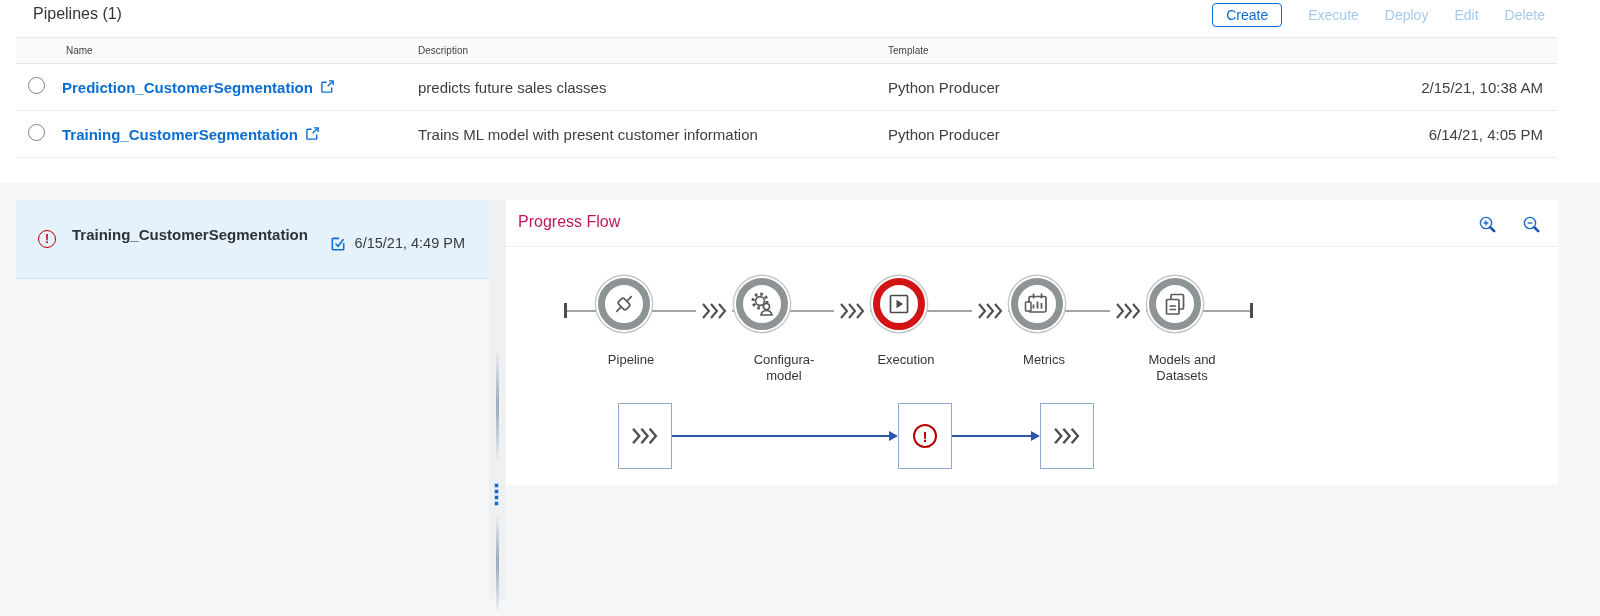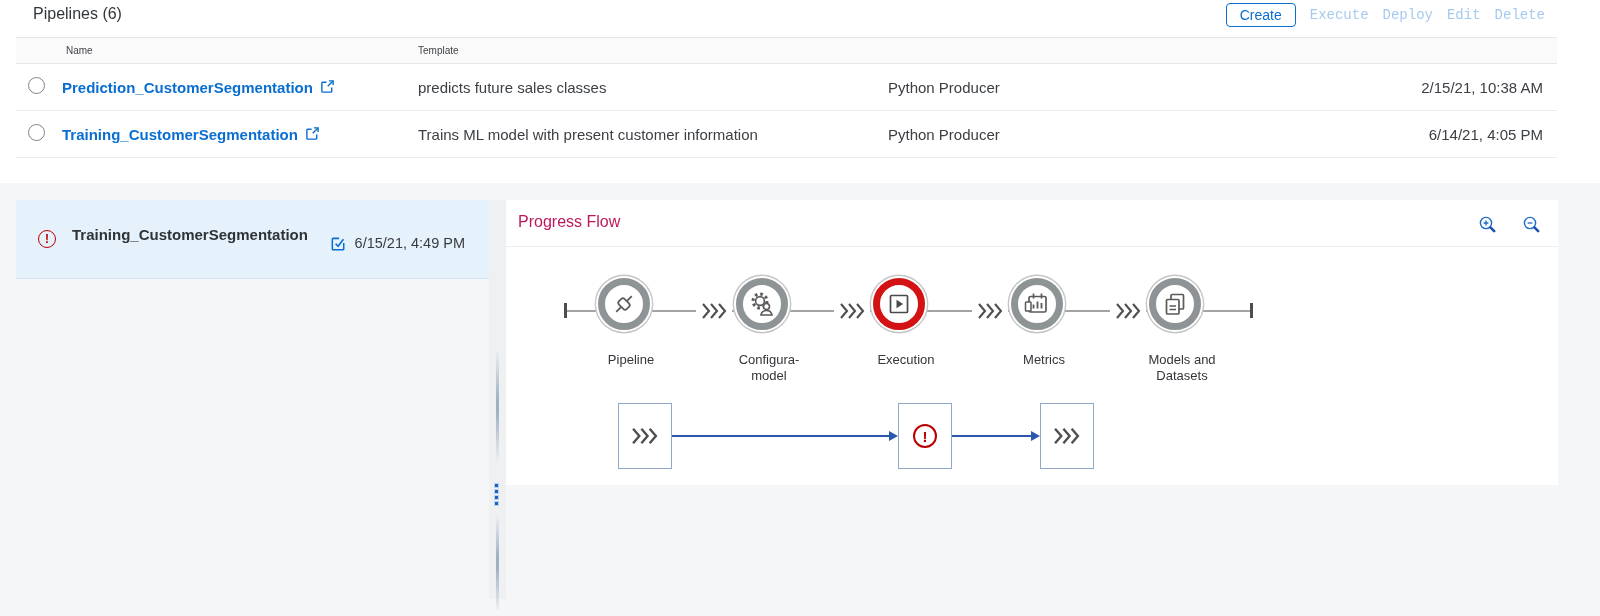--- a/index.html
+++ b/index.html
@@ -3,25 +3,25 @@
 <meta charset="utf-8">
 <style>
   * { margin:0; padding:0; box-sizing:border-box; }
   html,body { width:1600px; height:616px; overflow:hidden; }
   body { font-family:"Liberation Sans", sans-serif; background:#ffffff; color:#32363a; position:relative; }
 
   
   .top-section { position:absolute; top:0; left:0; width:1600px; height:183px; background:#ffffff; }
   .titlebar { display:flex; justify-content:space-between; align-items:flex-start; padding:3px 55px 0 33px; }
   .page-title { font-size:16px; color:#32363a; padding-top:2px; }
-  .toolbar { display:flex; align-items:center; gap:14px;margin-left:16px; }
+  .toolbar { display:flex; align-items:center; gap:26px;margin-left:16px; }
   .btn-primary-outline { border:1px solid #0a6ed1; background:#fff; color:#0a6ed1; font-size:14px;
       border-radius:4px; padding:3px 13px; font-family:inherit; cursor:pointer; }
   .btn-text { border:none; background:transparent; color:rgba(10,110,209,0.38); font-size:14px;
-      font-family:Liberation Mono, monospace; cursor:default; padding:4px 0; }
+      font-family:Liberation Sans, sans-serif; cursor:default; padding:4px 0; }
 
   .ptable { margin:10px 43px 0 16px; }
   .prow { display:grid; grid-template-columns:46px 356px 470px 292px 1fr; align-items:center; padding-right:14px; }
   .prow-head { background:#fafafb; border-top:1px solid #e4e7ea; border-bottom:1px solid #e4e7ea; height:27px;
       font-size:10px; color:#404448; }
   .prow-head .cell-name { padding-left:4px; }
   .prow-data { background:#fff; border-bottom:1px solid #ececec; height:47px; font-size:15px; color:#3c4045; }
   .cell-created { text-align:right; }
   .radio { width:17px; height:17px; border:1.5px solid #7b858e; border-radius:50%; background:#fff; margin-left:12px; display:inline-block; }
   .name-link { color:#0a6ed1; font-weight:bold; font-size:15px; text-decoration:none; display:inline-flex; align-items:flex-start; gap:7px; cursor:pointer; }
@@ -73,34 +73,35 @@
   .arrow::after { content:""; position:absolute; right:-9px; top:-4px; border-left:9px solid #2b57ad;
       border-top:5px solid transparent; border-bottom:5px solid transparent; }
 
   svg { display:block; }
 </style>
 </head>
 <body>
 
 <div class="top-section">
   <div class="titlebar">
-    <div class="page-title">Pipelines (6)</div>
+    <div class="page-title">Pipelines (1)</div>
     <div class="toolbar">
       <button class="btn-primary-outline">Create</button>
       <button class="btn-text">Execute</button>
       <button class="btn-text">Deploy</button>
       <button class="btn-text">Edit</button>
       <button class="btn-text">Delete</button>
     </div>
   </div>
 
   <div class="ptable">
     <div class="prow prow-head">
       <div></div>
       <div class="cell-name">Name</div>
+      <div>Description</div>
       <div>Template</div>
     </div>
 
     <div class="prow prow-data">
       <div><span class="radio"></span></div>
       <div>
         <a class="name-link">
           <span>Prediction_CustomerSegmentation</span>
           <svg class="ext-svg" width="15" height="15" viewBox="0 0 16 16">
             <path d="M12.5 9v4.2a0.8 0.8 0 0 1-0.8 0.8H2.8a0.8 0.8 0 0 1-0.8-0.8V4.3a0.8 0.8 0 0 1 0.8-0.8H7" fill="none" stroke="#0a6ed1" stroke-width="1.5"></path>
@@ -240,21 +241,21 @@
           <rect x="11" y="5.5" width="12.5" height="14.5" rx="1" fill="none" stroke="#5a5a5a" stroke-width="1.7"></rect>
           <rect x="6.5" y="10.5" width="12.5" height="14.5" rx="1" fill="#fff" stroke="#5a5a5a" stroke-width="1.7"></rect>
           <path d="M9.5 17h6.5M9.5 20.5h6.5" stroke="#5a5a5a" stroke-width="1.4"></path>
         </svg>
       </div>
 
       <div class="step-label" style="left:70px">
         <span>Pipeline</span>
           <span></span>
       </div>
-      <div class="step-label" style="left:208px">
+      <div class="step-label" style="left:223px">
         <span>Configura-</span>
           <span>model</span>
       </div>
       <div class="step-label" style="left:345px">
         <span>Execution</span>
           <span></span>
       </div>
       <div class="step-label" style="left:483px">
         <span>Metrics</span>
           <span></span>

